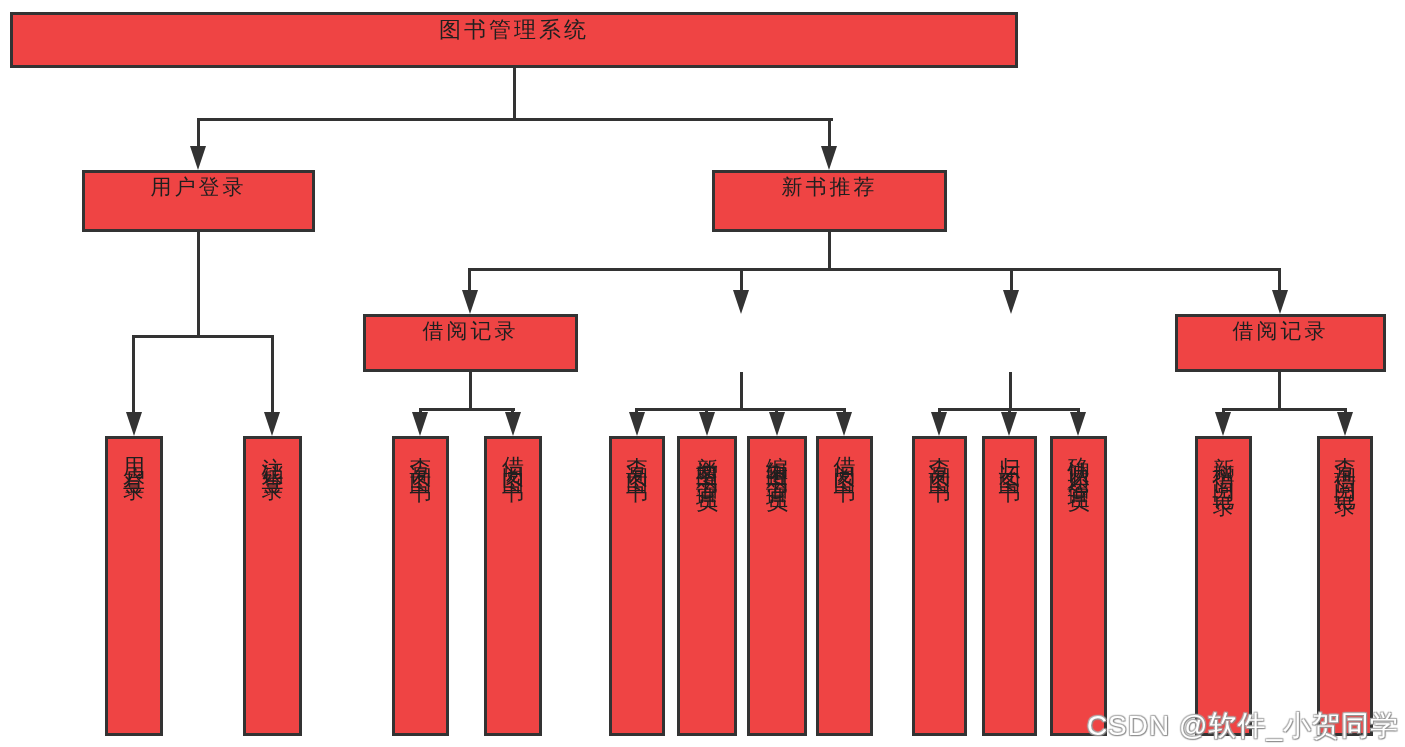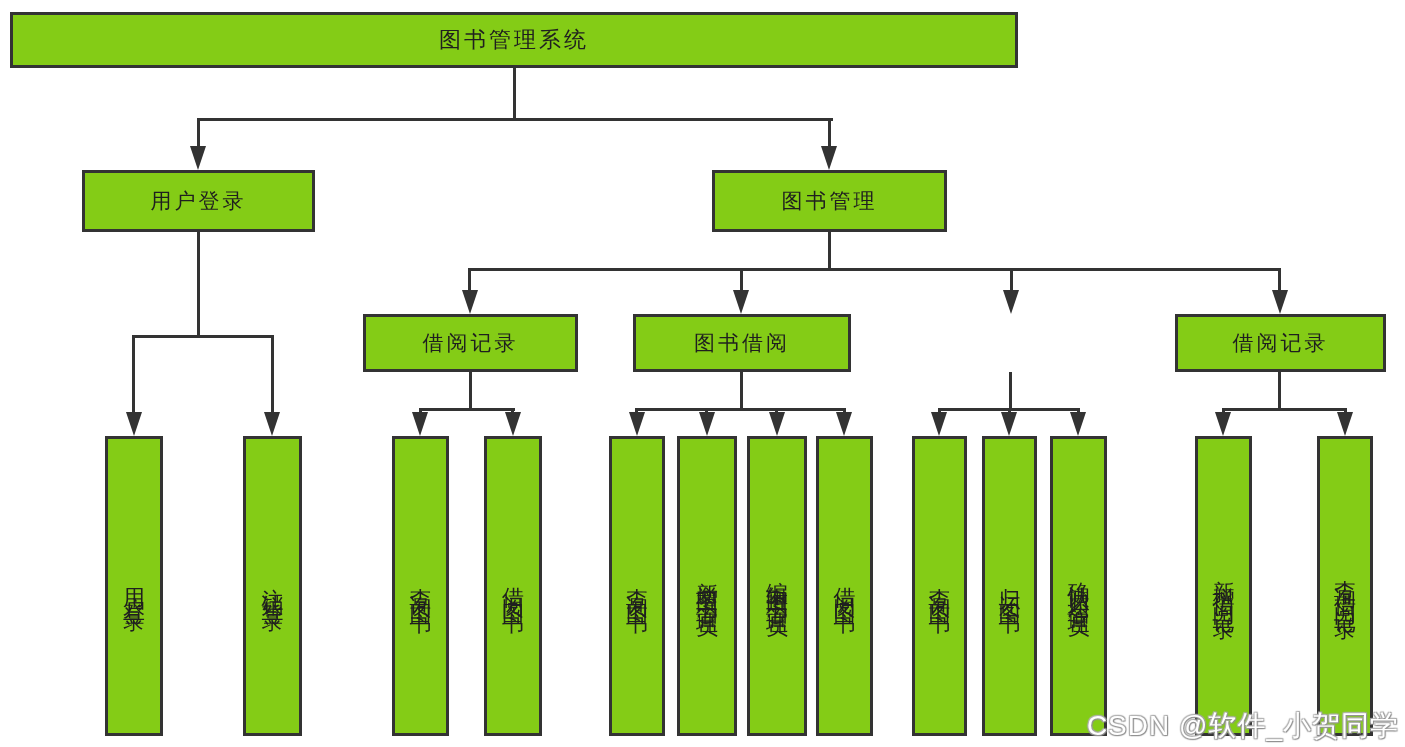--- a/index.html
+++ b/index.html
@@ -1,22 +1,22 @@
 <!DOCTYPE html>
 <html><head>
 <meta charset="utf-8">
 <style>
   html,body{margin:0;padding:0;background:#ffffff;}
   .canvas{
     position:relative;width:1405px;height:747px;background:#ffffff;overflow:hidden;
     font-family:"Liberation Sans","DejaVu Sans",sans-serif;color:#1f1f1f;
   }
   .box{
-    position:absolute;box-sizing:border-box;border:3px solid #333333;background:#84cc16;
-    display:flex;align-items:center;justify-content:center;text-align:center;
+    position:absolute;box-sizing:border-box;border:3px solid #333333;background:#ef4444;
+    display:flex;align-items:flex-start;justify-content:center;text-align:center;
   }
   .hlabel{font-size:21px;letter-spacing:3px;white-space:nowrap;}
   .root .hlabel{font-size:22px;}
   .vbox{
     writing-mode:vertical-rl;text-orientation:mixed;
     font-size:22px;letter-spacing:8px;line-height:1;
   }
   .line{position:absolute;background:#333333;}
   .arrow{
     position:absolute;width:0;height:0;
@@ -42,21 +42,21 @@
   <div class="line" style="left:197px;top:118px;width:636px;height:3px;"></div>
   <div class="line" style="left:197px;top:118px;width:3px;height:30px;"></div>
   <div class="arrow" style="left:190px;top:146px;"></div>
   <div class="line" style="left:828px;top:118px;width:3px;height:30px;"></div>
   <div class="arrow" style="left:821px;top:146px;"></div>
 
   <div class="box" style="left:82px;top:170px;width:233px;height:62px;">
     <span class="hlabel">用户登录</span>
   </div>
   <div class="box" style="left:712px;top:170px;width:235px;height:62px;">
-    <span class="hlabel">图书管理</span>
+    <span class="hlabel">新书推荐</span>
   </div>
 
   <div class="line" style="left:197px;top:232px;width:3px;height:103px;"></div>
   <div class="line" style="left:132px;top:335px;width:142px;height:3px;"></div>
   <div class="line" style="left:132px;top:335px;width:3px;height:77px;"></div>
   <div class="arrow" style="left:126px;top:412px;"></div>
   <div class="line" style="left:271px;top:335px;width:3px;height:77px;"></div>
   <div class="arrow" style="left:264px;top:412px;"></div>
 
   <div class="line" style="left:828px;top:232px;width:3px;height:36px;"></div>
@@ -65,23 +65,20 @@
   <div class="arrow" style="left:462px;top:290px;"></div>
   <div class="line" style="left:740px;top:268px;width:3px;height:22px;"></div>
   <div class="arrow" style="left:733px;top:290px;"></div>
   <div class="line" style="left:1010px;top:268px;width:3px;height:22px;"></div>
   <div class="arrow" style="left:1003px;top:290px;"></div>
   <div class="line" style="left:1278px;top:268px;width:3px;height:22px;"></div>
   <div class="arrow" style="left:1272px;top:290px;"></div>
 
   <div class="box" style="left:363px;top:314px;width:215px;height:58px;">
     <span class="hlabel">借阅记录</span>
-  </div>
-  <div class="box" style="left:633px;top:314px;width:218px;height:58px;">
-    <span class="hlabel">图书借阅</span>
   </div>
   <div class="box" style="left:1175px;top:314px;width:211px;height:58px;">
     <span class="hlabel">借阅记录</span>
   </div>
 
   <div class="line" style="left:469px;top:372px;width:3px;height:36px;"></div>
   <div class="line" style="left:419px;top:408px;width:96px;height:3px;"></div>
   <div class="line" style="left:419px;top:408px;width:3px;height:6px;"></div>
   <div class="arrow" style="left:412px;top:412px;"></div>
   <div class="line" style="left:511px;top:408px;width:3px;height:6px;"></div>

